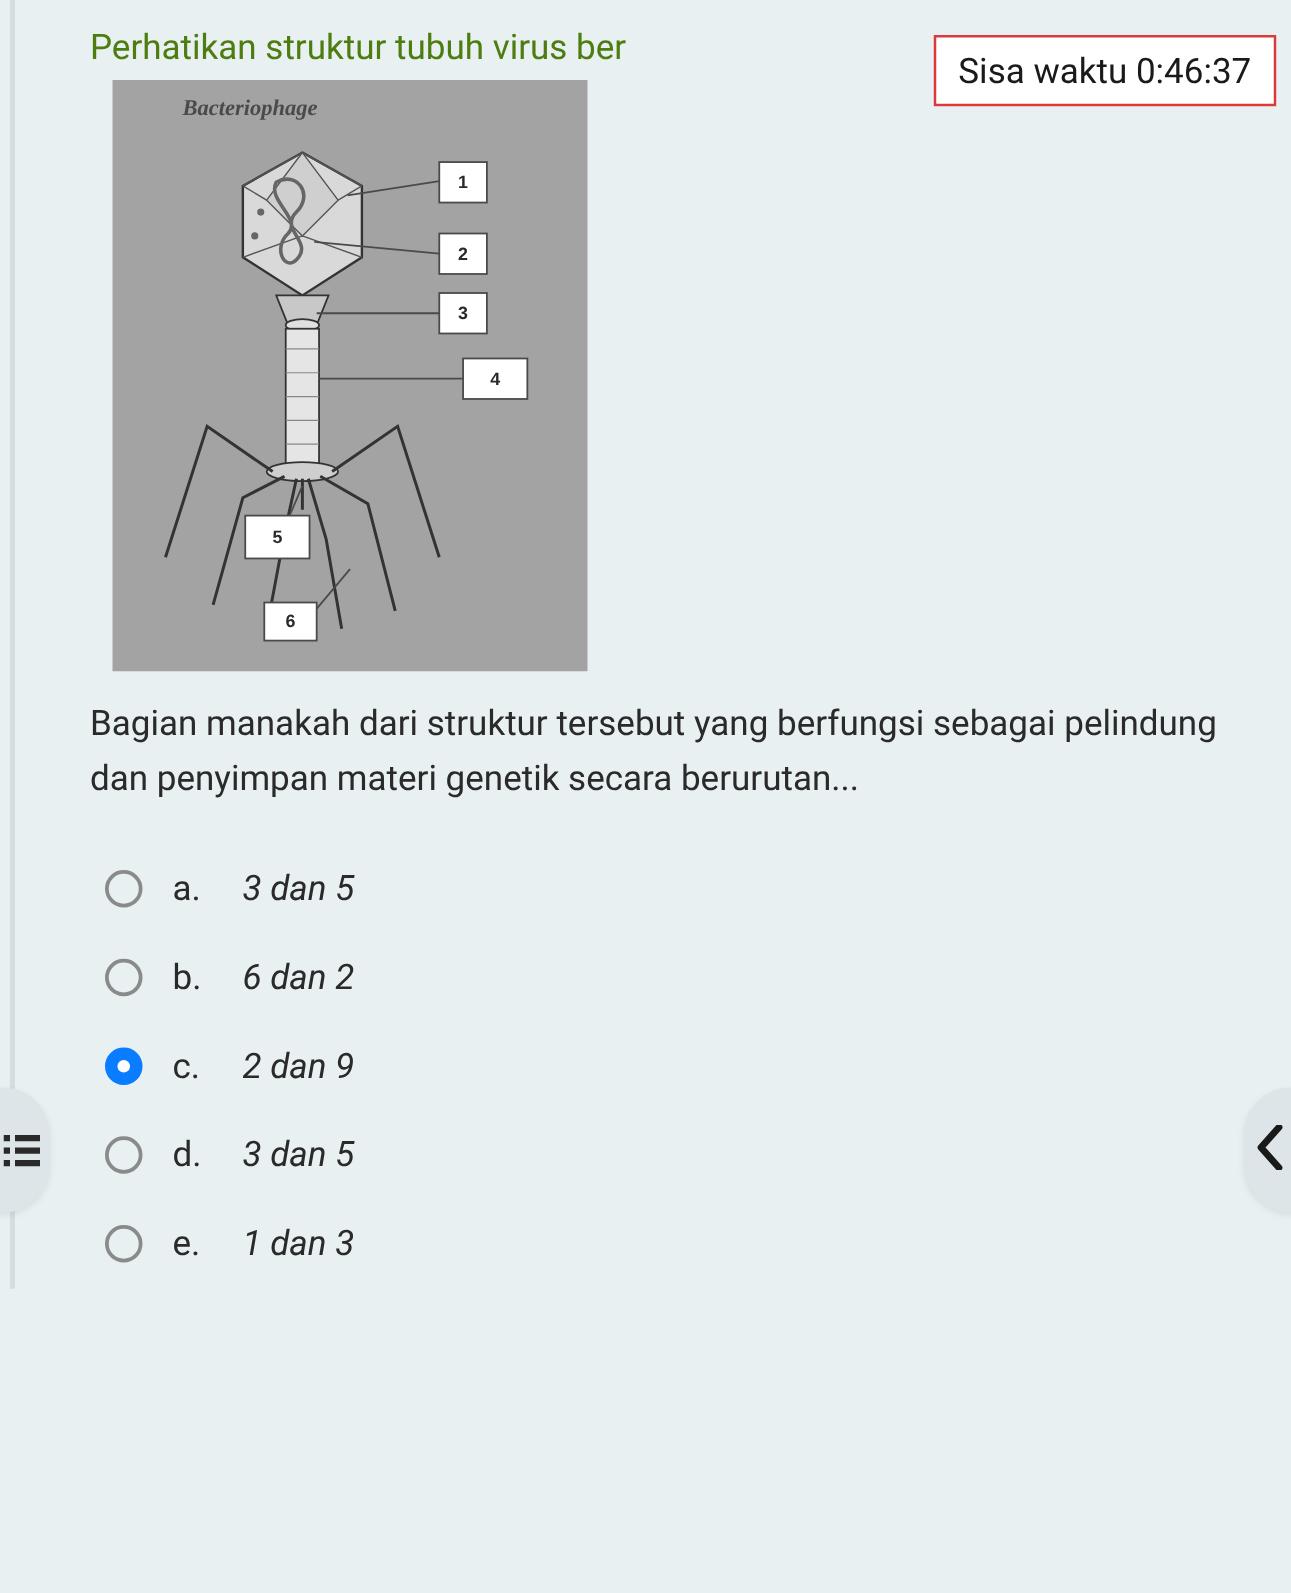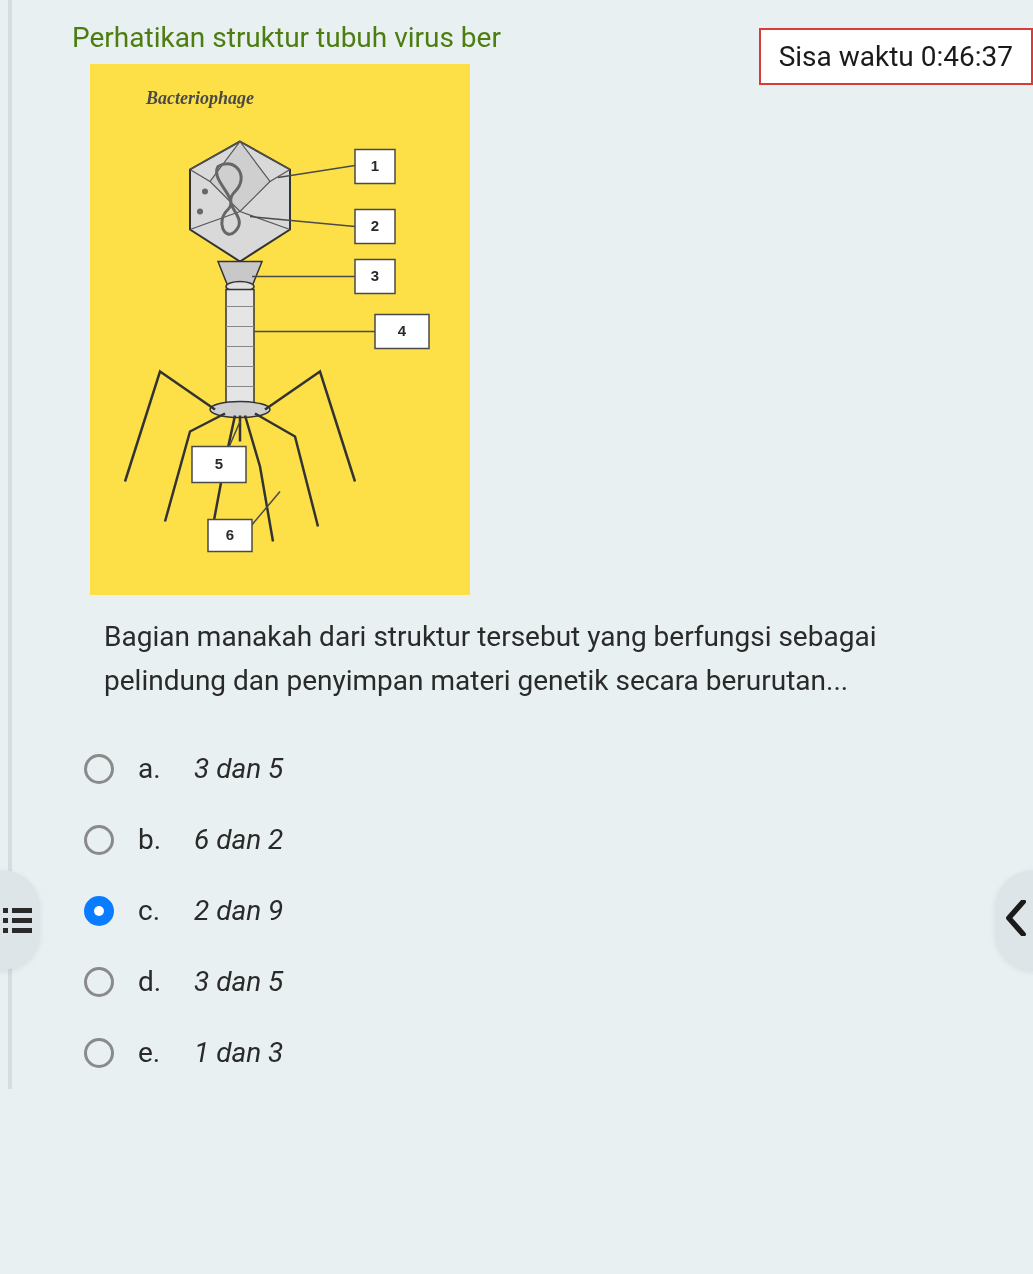--- a/index.html
+++ b/index.html
@@ -23,33 +23,33 @@
     }
     .question-intro {
       font-size: 28px;
       color: #4d7c0f;
       margin-bottom: 2px;
       line-height: 1.3;
     }
     .timer-box {
       position: absolute;
       top: 28px;
-      right: 0;
+      right: 12px;
       background: #ffffff;
       border: 2px solid #d93b3b;
       padding: 10px 18px;
       font-size: 28px;
       color: #1a1a1a;
       z-index: 10;
     }
     .diagram-container {
-      background: #fde047;
+      background: #a3a3a3;
       width: 380px;
-      height: 531px;
-      padding: 24px 10px;
+      height: 473px;
+      padding: 12px 10px;
       margin: 8px 0 20px 18px;
       position: relative;
     }
     .diagram-title {
       font-family: "Times New Roman", serif;
       font-style: italic;
       font-weight: bold;
       font-size: 18px;
       color: #4a4a4a;
       text-align: center;
@@ -59,21 +59,20 @@
     .diagram-svg {
       width: 100%;
       height: calc(100% - 30px);
     }
     .question-body {
       font-size: 28px;
       color: #2a2a2a;
       line-height: 1.55;
       margin-bottom: 50px;
       padding-right: 30px;
-      margin-left: 32px;
     }
     .options {
       display: flex;
       flex-direction: column;
       gap: 38px;
       padding-left: 12px;
     }
     .option-row {
       display: flex;
       align-items: center;

